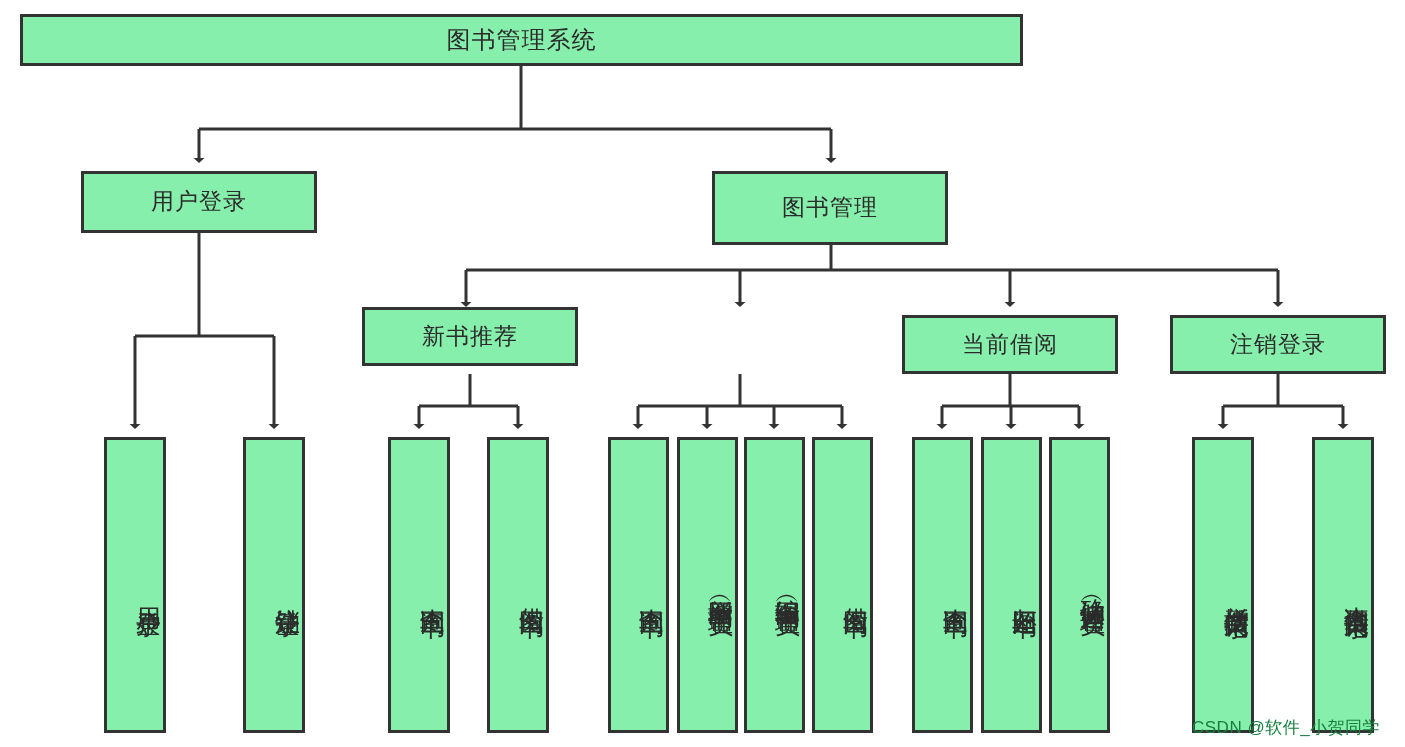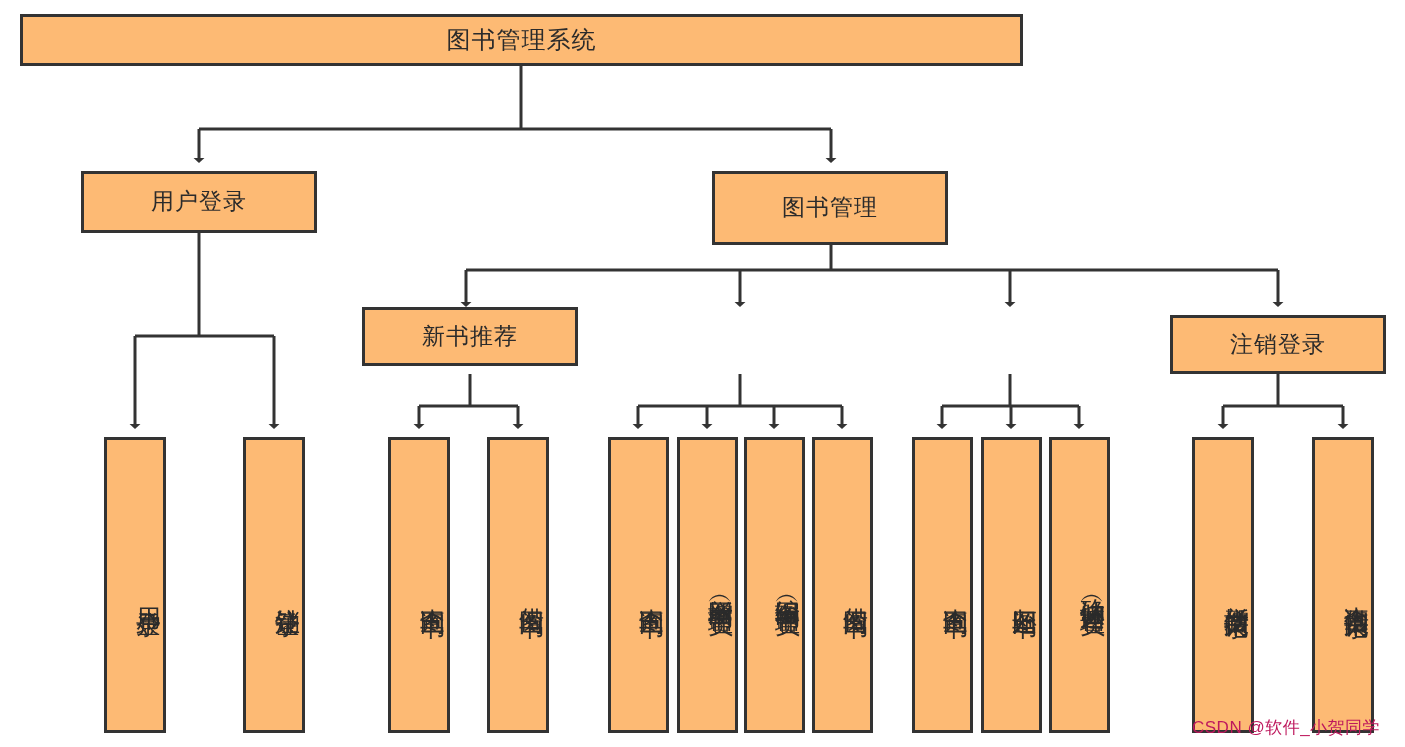--- a/index.html
+++ b/index.html
@@ -23,21 +23,21 @@
     left: 0;
     top: 0;
     width: 1405px;
     height: 747px;
     pointer-events: none;
   }
   .node {
     position: absolute;
     box-sizing: border-box;
     border: 3px solid #333333;
-    background: #fdba74;
+    background: #86efac;
     display: flex;
     align-items: center;
     justify-content: center;
     color: #2b2b2b;
     z-index: 2;
   }
   .node-h {
     font-size: 23px;
     letter-spacing: 1px;
     line-height: 1.2;
@@ -56,21 +56,21 @@
     justify-content: center;
     padding-top: 14px;
     text-align: left;
   }
   .node-v.tall-text {
     padding-top: 6px;
   }
   .watermark {
     position: absolute;
     font-size: 17px;
-    color: #be185d;
+    color: #15803d;
     white-space: nowrap;
     z-index: 5;
     letter-spacing: 0.5px;
   }
 </style>
 </head>
 <body>
 
 <div id="diagram-canvas">
 
@@ -124,20 +124,21 @@
       <path d="M 1343 406 L 1343 426" marker-end="url(#arrowhead)"></path>
     </g>
   </svg>
 
   <div class="node node-h node-root" style="left: 20px; top: 14px; width: 1003px; height: 52px;">图书管理系统</div>
 
   <div class="node node-h" style="left: 81px; top: 171px; width: 236px; height: 62px;">用户登录</div>
   <div class="node node-h" style="left: 712px; top: 171px; width: 236px; height: 74px;">图书管理</div>
 
   <div class="node node-h" style="left: 362px; top: 307px; width: 216px; height: 59px;">新书推荐</div>
+  <div class="node node-h" style="left: 902px; top: 315px; width: 216px; height: 59px;">当前借阅</div>
   <div class="node node-h" style="left: 1170px; top: 315px; width: 216px; height: 59px;">注销登录</div>
 
   <div class="node node-v" style="left: 104px; top: 437px; width: 62px; height: 296px;">用户登录</div>
   <div class="node node-v" style="left: 243px; top: 437px; width: 62px; height: 296px;">注销登录</div>
   <div class="node node-v" style="left: 388px; top: 437px; width: 62px; height: 296px;">查询图书</div>
   <div class="node node-v" style="left: 487px; top: 437px; width: 62px; height: 296px;">借阅图书</div>
   <div class="node node-v" style="left: 608px; top: 437px; width: 61px; height: 296px;">查询图书</div>
   <div class="node node-v tall-text" style="left: 677px; top: 437px; width: 61px; height: 296px;">新增图书（管理员）</div>
   <div class="node node-v tall-text" style="left: 744px; top: 437px; width: 61px; height: 296px;">编辑图书（管理员）</div>
   <div class="node node-v" style="left: 812px; top: 437px; width: 61px; height: 296px;">借阅图书</div>

